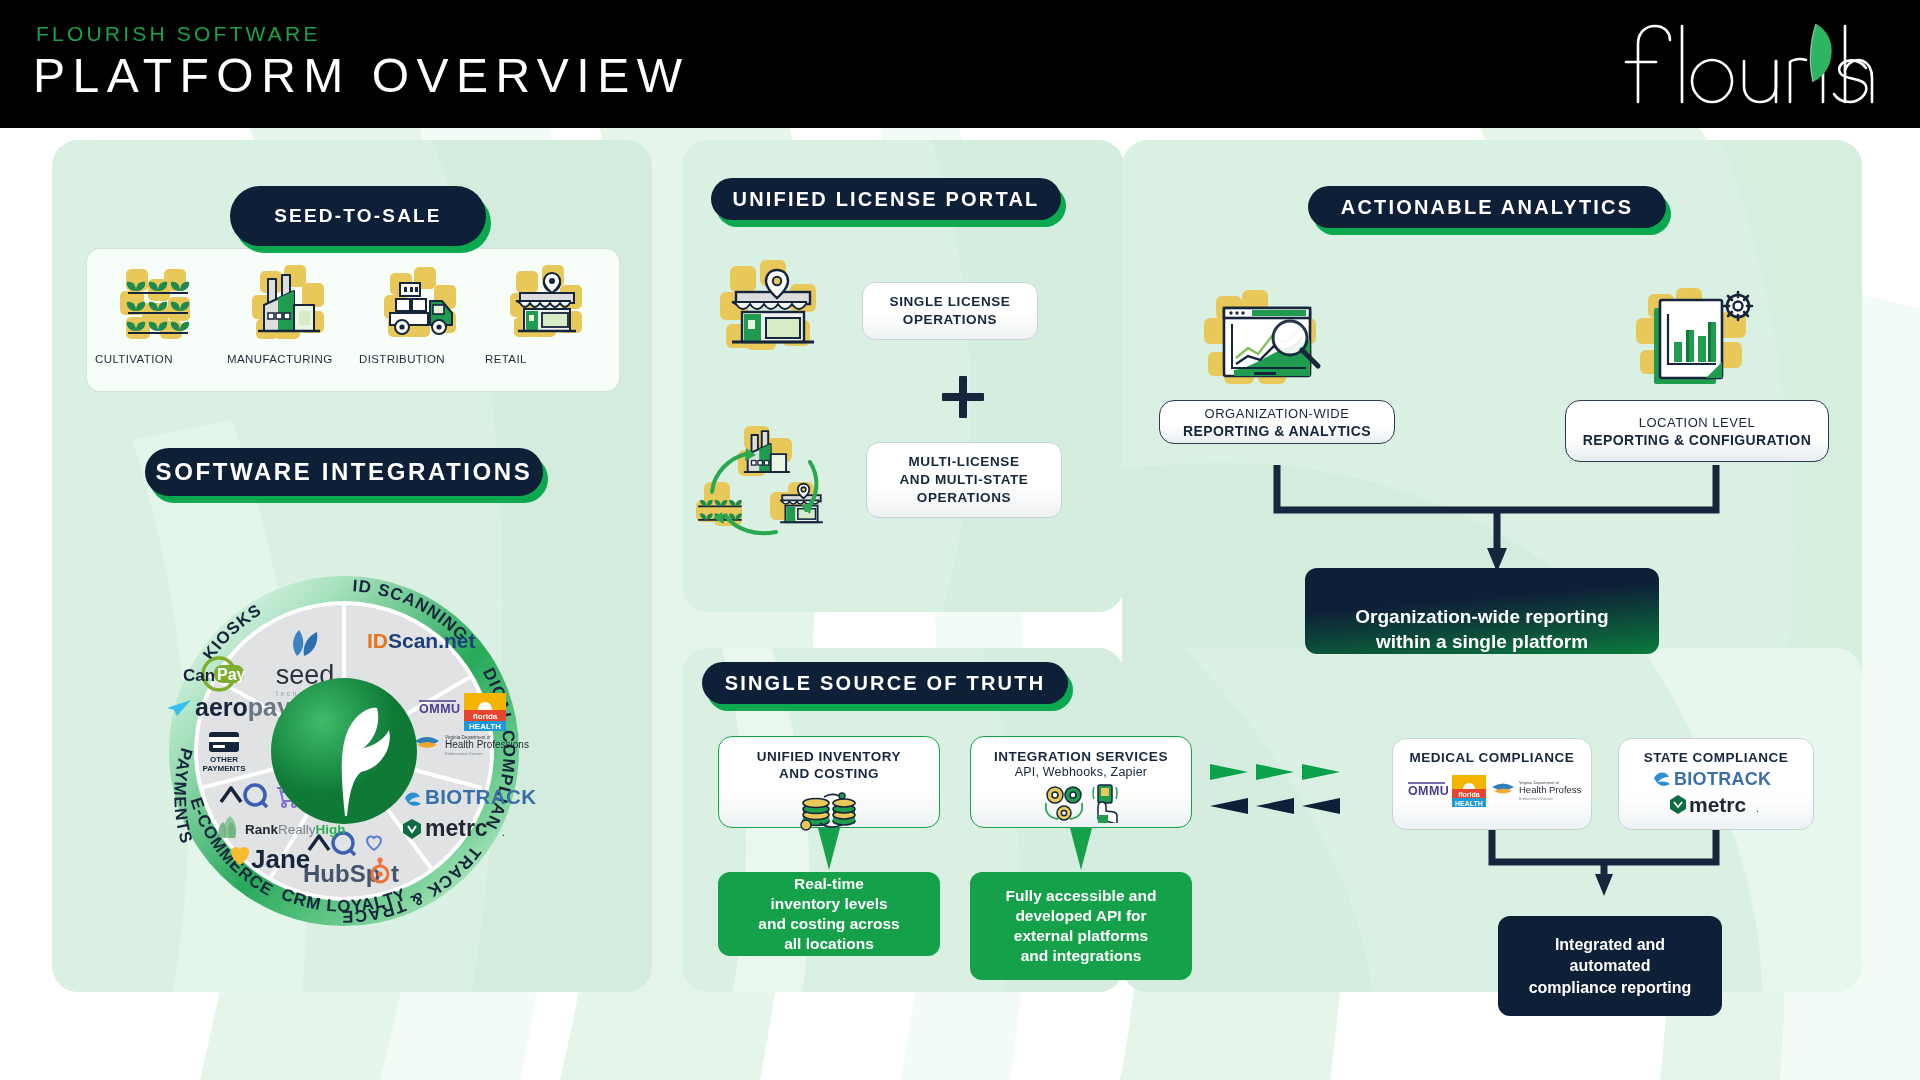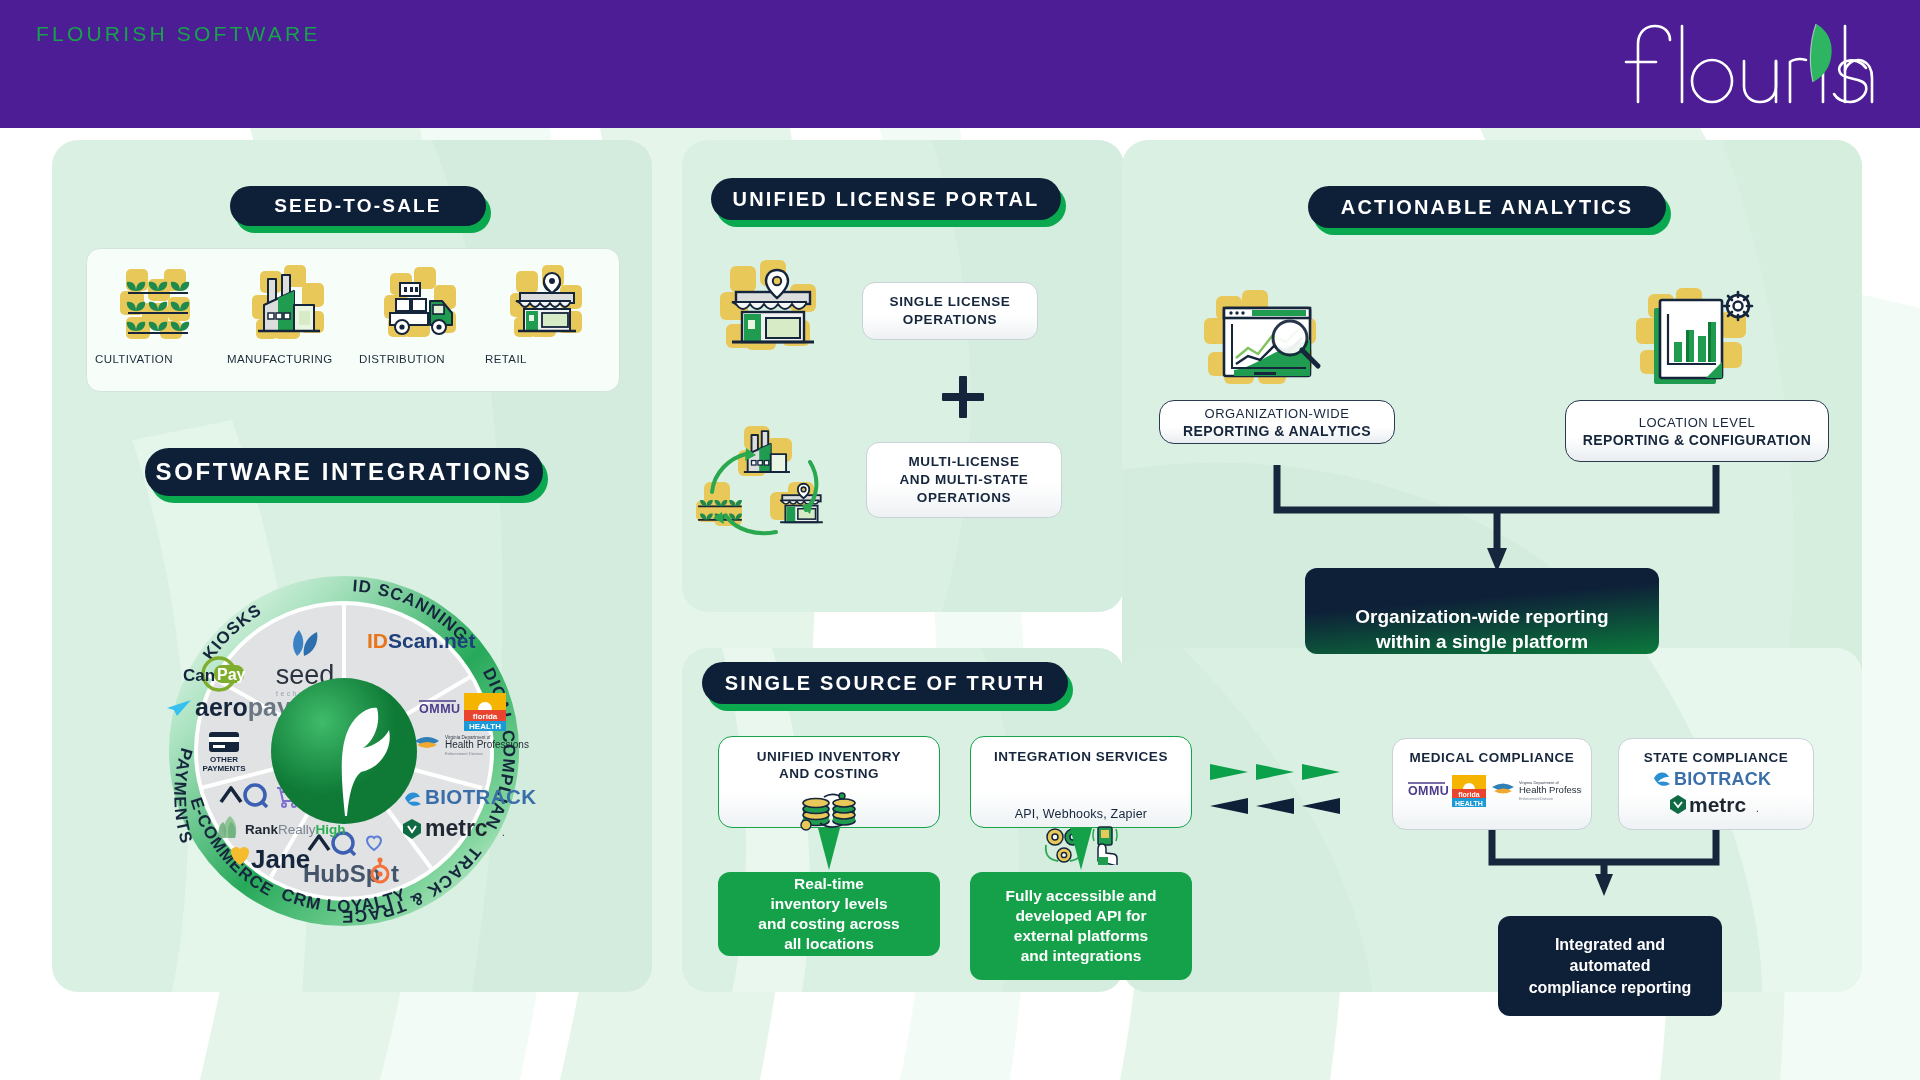--- a/index.html
+++ b/index.html
@@ -10,21 +10,21 @@
     position:relative;
   }
 
   
   .bg-wm { position:absolute; inset:0; overflow:hidden; z-index:0; pointer-events:none; }
   .bg-wm svg { position:absolute; top:128px; left:0; width:1920px; height:952px; }
 
   
   .header {
     position:absolute; left:0; top:0; width:1920px; height:128px;
-    background:#4c1d95; z-index:5;
+    background:#000000; z-index:5;
   }
   .hdr-eyebrow {
     position:absolute; left:36px; top:22px;
     font-size:21px; letter-spacing:3.2px; color:#16a34a; font-weight:400;
   }
   .hdr-title {
     position:absolute; left:33px; top:48px;
     font-size:48px; letter-spacing:7.5px; color:#ffffff; font-weight:300;
   }
   .hdr-logo { position:absolute; right:42px; top:18px; width:258px; height:92px; }
@@ -43,21 +43,21 @@
   .pill {
     position:absolute; z-index:4;
     background:#0e1f38; color:#fff;
     border-radius:40px;
     display:flex; align-items:center; justify-content:center;
     font-weight:700; letter-spacing:2.2px;
     box-shadow:5px 7px 0 0 #0aa84f;
   }
 
   
-  #sts-pill { left:230px; top:186px; width:256px; height:40px; font-size:19px; }
+  #sts-pill { left:230px; top:186px; width:256px; height:60px; font-size:19px; }
   #sts-card {
     position:absolute; left:86px; top:248px; width:534px; height:144px;
     background:#f7fdf9; border:1.5px solid #d4e4da; border-radius:14px; z-index:3;
   }
   .sts-item { position:absolute; top:12px; width:124px; text-align:left; }
   .sts-item .lbl { position:absolute; left:0; top:92px; width:124px; font-size:11.5px; letter-spacing:.4px; color:#1d2b3a; font-weight:500; }
   .sts-ico { width:90px; height:86px; margin:0 auto; position:relative; }
 
   
   #si-pill { left:145px; top:448px; width:398px; height:48px; font-size:24px; letter-spacing:2.6px; }
@@ -100,21 +100,21 @@
   .sst-card {
     position:absolute; z-index:3;
     background:linear-gradient(180deg,#ffffff 0%,#ffffff 60%,#eef2f4 100%);
     border:1.5px solid #16a34a; border-radius:14px;
     display:flex; flex-direction:column; align-items:center; padding-top:11px;
     color:#16263c;
   }
   #sst-card1 { left:718px; top:736px; width:222px; height:92px; }
   #sst-card2 { left:970px; top:736px; width:222px; height:92px; }
   .sst-card .ttl { font-size:13.5px; font-weight:700; letter-spacing:.5px; line-height:1.28; text-align:center; }
-  .sst-card .sub { font-size:12.5px; font-weight:400; letter-spacing:.2px;margin-top:42px; }
+  .sst-card .sub { font-size:12.5px; font-weight:400; letter-spacing:.2px; }
   .sst-green {
     position:absolute; z-index:3; background:#14a14a; border-radius:12px;
     color:#fff; display:flex; align-items:center; justify-content:center; text-align:center;
     font-size:15.5px; font-weight:600; line-height:1.3;
   }
   #sst-g1 { left:718px; top:872px; width:222px; height:84px;text-align:center; }
   #sst-g2 { left:970px; top:872px; width:222px; height:108px; }
 
   
   .comp-card {
@@ -153,20 +153,21 @@
     <g fill="#f2fbf5">
       <path d="M420,0 C470,300 460,640 380,952 L520,952 C590,620 590,280 550,0 Z"></path>
       <path d="M880,0 C940,300 960,660 900,952 L1010,952 C1060,620 1000,280 960,0 Z"></path>
       <path d="M1660,120 C1760,400 1800,700 1780,952 L1920,952 L1920,180 Z"></path>
     </g>
   </svg>
 </div>
 
 <div class="header">
   <div class="hdr-eyebrow">FLOURISH SOFTWARE</div>
+  <div class="hdr-title">PLATFORM OVERVIEW</div>
   <div class="hdr-logo">
     <svg viewBox="0 0 258 92">
       <g fill="none" stroke="#ffffff" stroke-width="2.6" stroke-linecap="round">
         <path d="M18,84 L18,26 C18,14 26,8 35,8 C44,8 50,14 50,22"></path>
         <path d="M6,44 L36,44"></path>
         <path d="M62,8 L62,84"></path>
         <ellipse cx="92" cy="63" rx="20" ry="21"></ellipse>
         <path d="M124,43 L124,68 C124,78 131,84 140,84 C149,84 156,78 156,68 L156,43"></path>
         <path d="M156,84 L156,43"></path>
         <path d="M170,84 L170,44 C170,44 176,39 186,42"></path>

